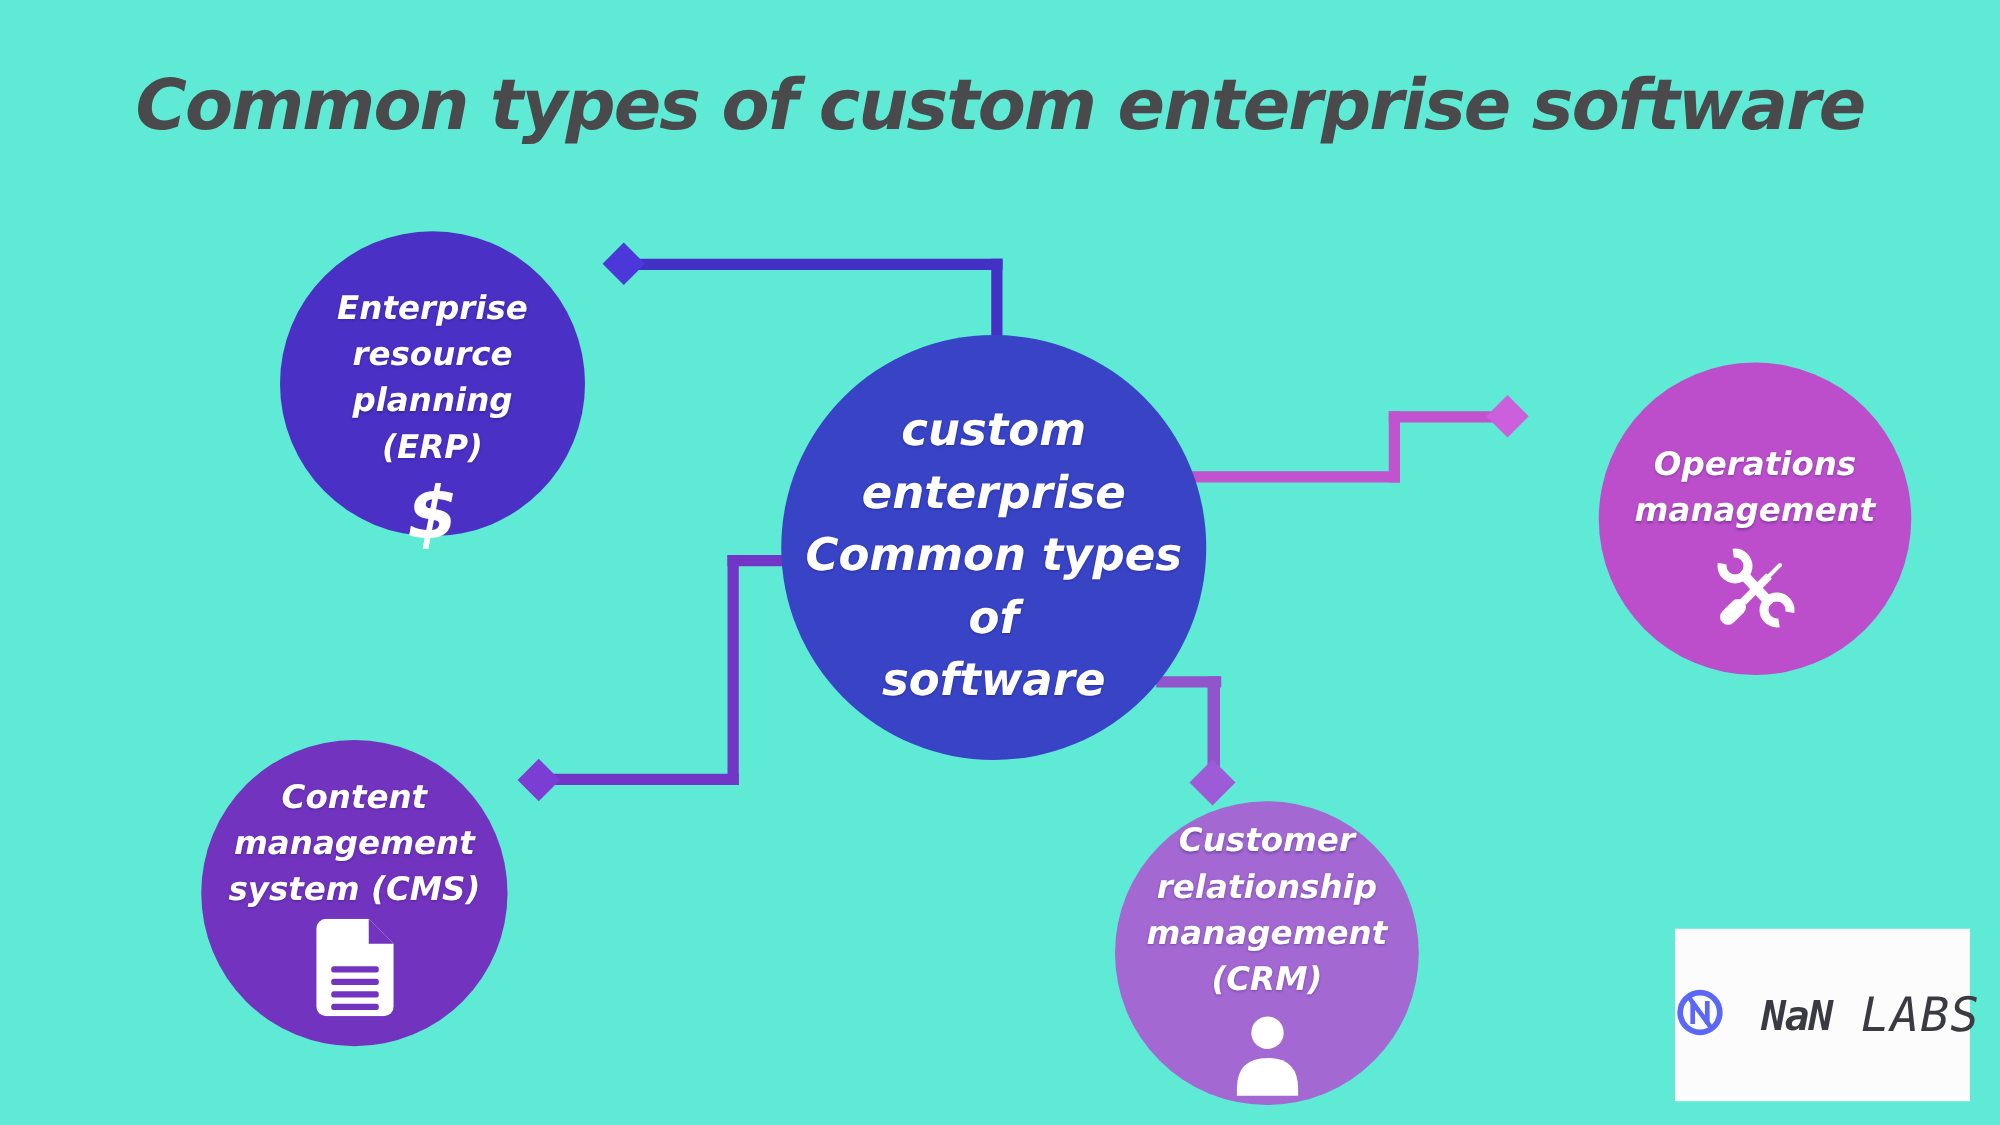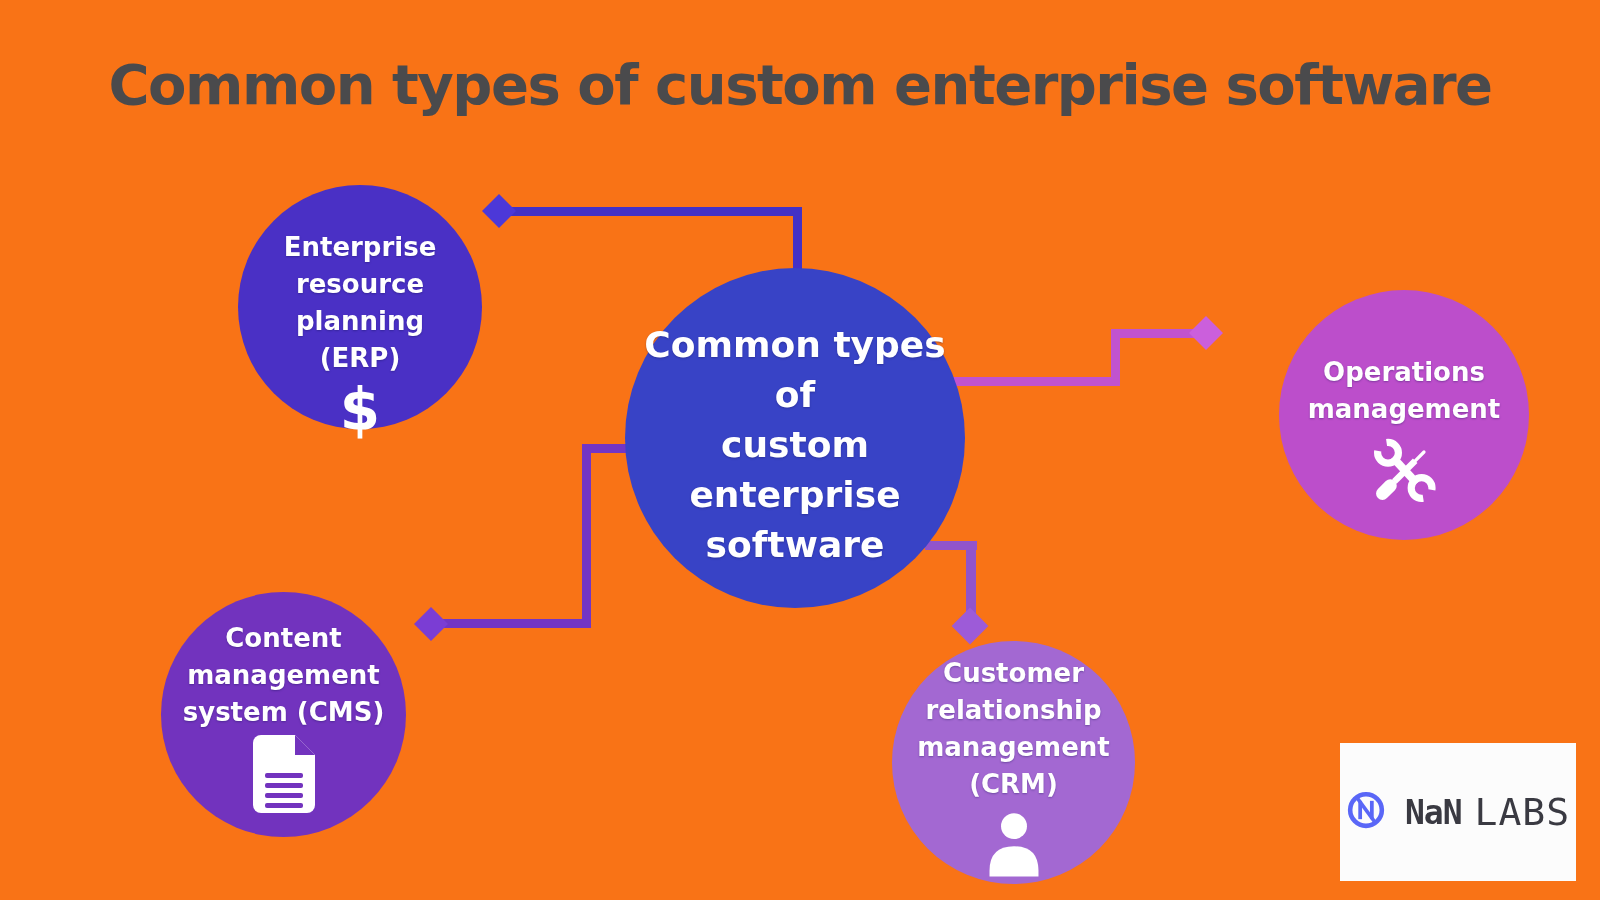--- a/index.html
+++ b/index.html
@@ -1,18 +1,19 @@
 <!DOCTYPE html>
 <html><head>
 <meta charset="utf-8">
 <style>
   html,body{margin:0;padding:0;background:#000;}
   #stage{
-    position:relative;width:1600px;height:900px;background:#f97316;overflow:hidden;
+    position:relative;width:1600px;height:900px;background:#5eead4;overflow:hidden;
     font-family:"DejaVu Sans","Liberation Sans",sans-serif;
+    font-style:italic;
   }
   
   .page-title{
     position:absolute;left:0;right:0;top:52px;text-align:center;
     font-size:56px;font-weight:bold;letter-spacing:-1.5px;color:#4A4A4C;
   }
   
   .seg{position:absolute;z-index:1;}
   .seg.erp{background:#4331C6;}
   .seg.ops{background:#C153CF;}
@@ -27,34 +28,34 @@
   .bubble{
     position:absolute;z-index:2;border-radius:50%;
     display:flex;flex-direction:column;align-items:center;
     color:#fff;text-align:center;
   }
   .bubble .line{font-weight:bold;font-size:26px;line-height:37px;
     text-shadow:0 1px 2px rgba(20,20,80,.35);}
   #center-bubble{left:625px;top:268px;width:340px;height:340px;background:#3843C6;
     justify-content:center;padding-top:14px;box-sizing:border-box;}
   #center-bubble .line{font-size:36px;line-height:50px;}
-  #erp-bubble{left:238px;top:185px;width:244px;height:244px;background:#4A30C5;
+  #erp-bubble{left:224px;top:185px;width:244px;height:244px;background:#4A30C5;
     padding-top:44px;box-sizing:border-box;}
   #ops-bubble{left:1279px;top:290px;width:250px;height:250px;background:#BC4ECB;
     padding-top:64px;box-sizing:border-box;}
   #cms-bubble{left:161px;top:592px;width:245px;height:245px;background:#7233BE;
     padding-top:28px;box-sizing:border-box;}
   #crm-bubble{left:892px;top:641px;width:243px;height:243px;background:#A368D2;
     padding-top:14px;box-sizing:border-box;}
   .dollar{font-size:58px;line-height:62px;font-weight:bold;margin-top:2px;}
   .icon-svg{margin-top:4px;}
   
   #logo-card{
     position:absolute;z-index:2;left:1340px;top:743px;width:236px;height:138px;
-    background:#FCFCFC;display:flex;align-items:center;justify-content:center;gap:19px;
+    background:#FCFCFC;display:flex;align-items:center;gap:29px;
   }
   #logo-card .nan{font-family:"DejaVu Sans Mono","Liberation Mono",monospace;
     font-weight:bold;font-size:33px;color:#3A3A42;letter-spacing:-1px;}
   #logo-card .labs{font-family:"DejaVu Sans Mono","Liberation Mono",monospace;
     font-weight:normal;font-size:38px;color:#3A3A42;letter-spacing:1px;margin-left:-6px;}
 </style>
 </head>
 <body>
 
 <div id="stage">
@@ -73,22 +74,22 @@
   <div class="seg cms" style="left:582px;top:444px;width:62px;height:9px;"></div>
   <div class="seg cms" style="left:582px;top:444px;width:9px;height:184px;"></div>
   <div class="seg cms" style="left:431px;top:619px;width:160px;height:9px;"></div>
   <div class="diamond cms"></div>
 
   <div class="seg crm" style="left:925px;top:541px;width:52px;height:9px;"></div>
   <div class="seg crm" style="left:966px;top:541px;width:10px;height:74px;"></div>
   <div class="diamond crm"></div>
 
   <div class="bubble" id="center-bubble">
+    <div class="line">custom enterprise</div>
     <div class="line">Common types of</div>
-    <div class="line">custom enterprise</div>
     <div class="line">software</div>
   </div>
 
   <div class="bubble" id="erp-bubble">
     <div class="line">Enterprise</div>
     <div class="line">resource planning</div>
     <div class="line">(ERP)</div>
     <div class="dollar">$</div>
   </div>
 

